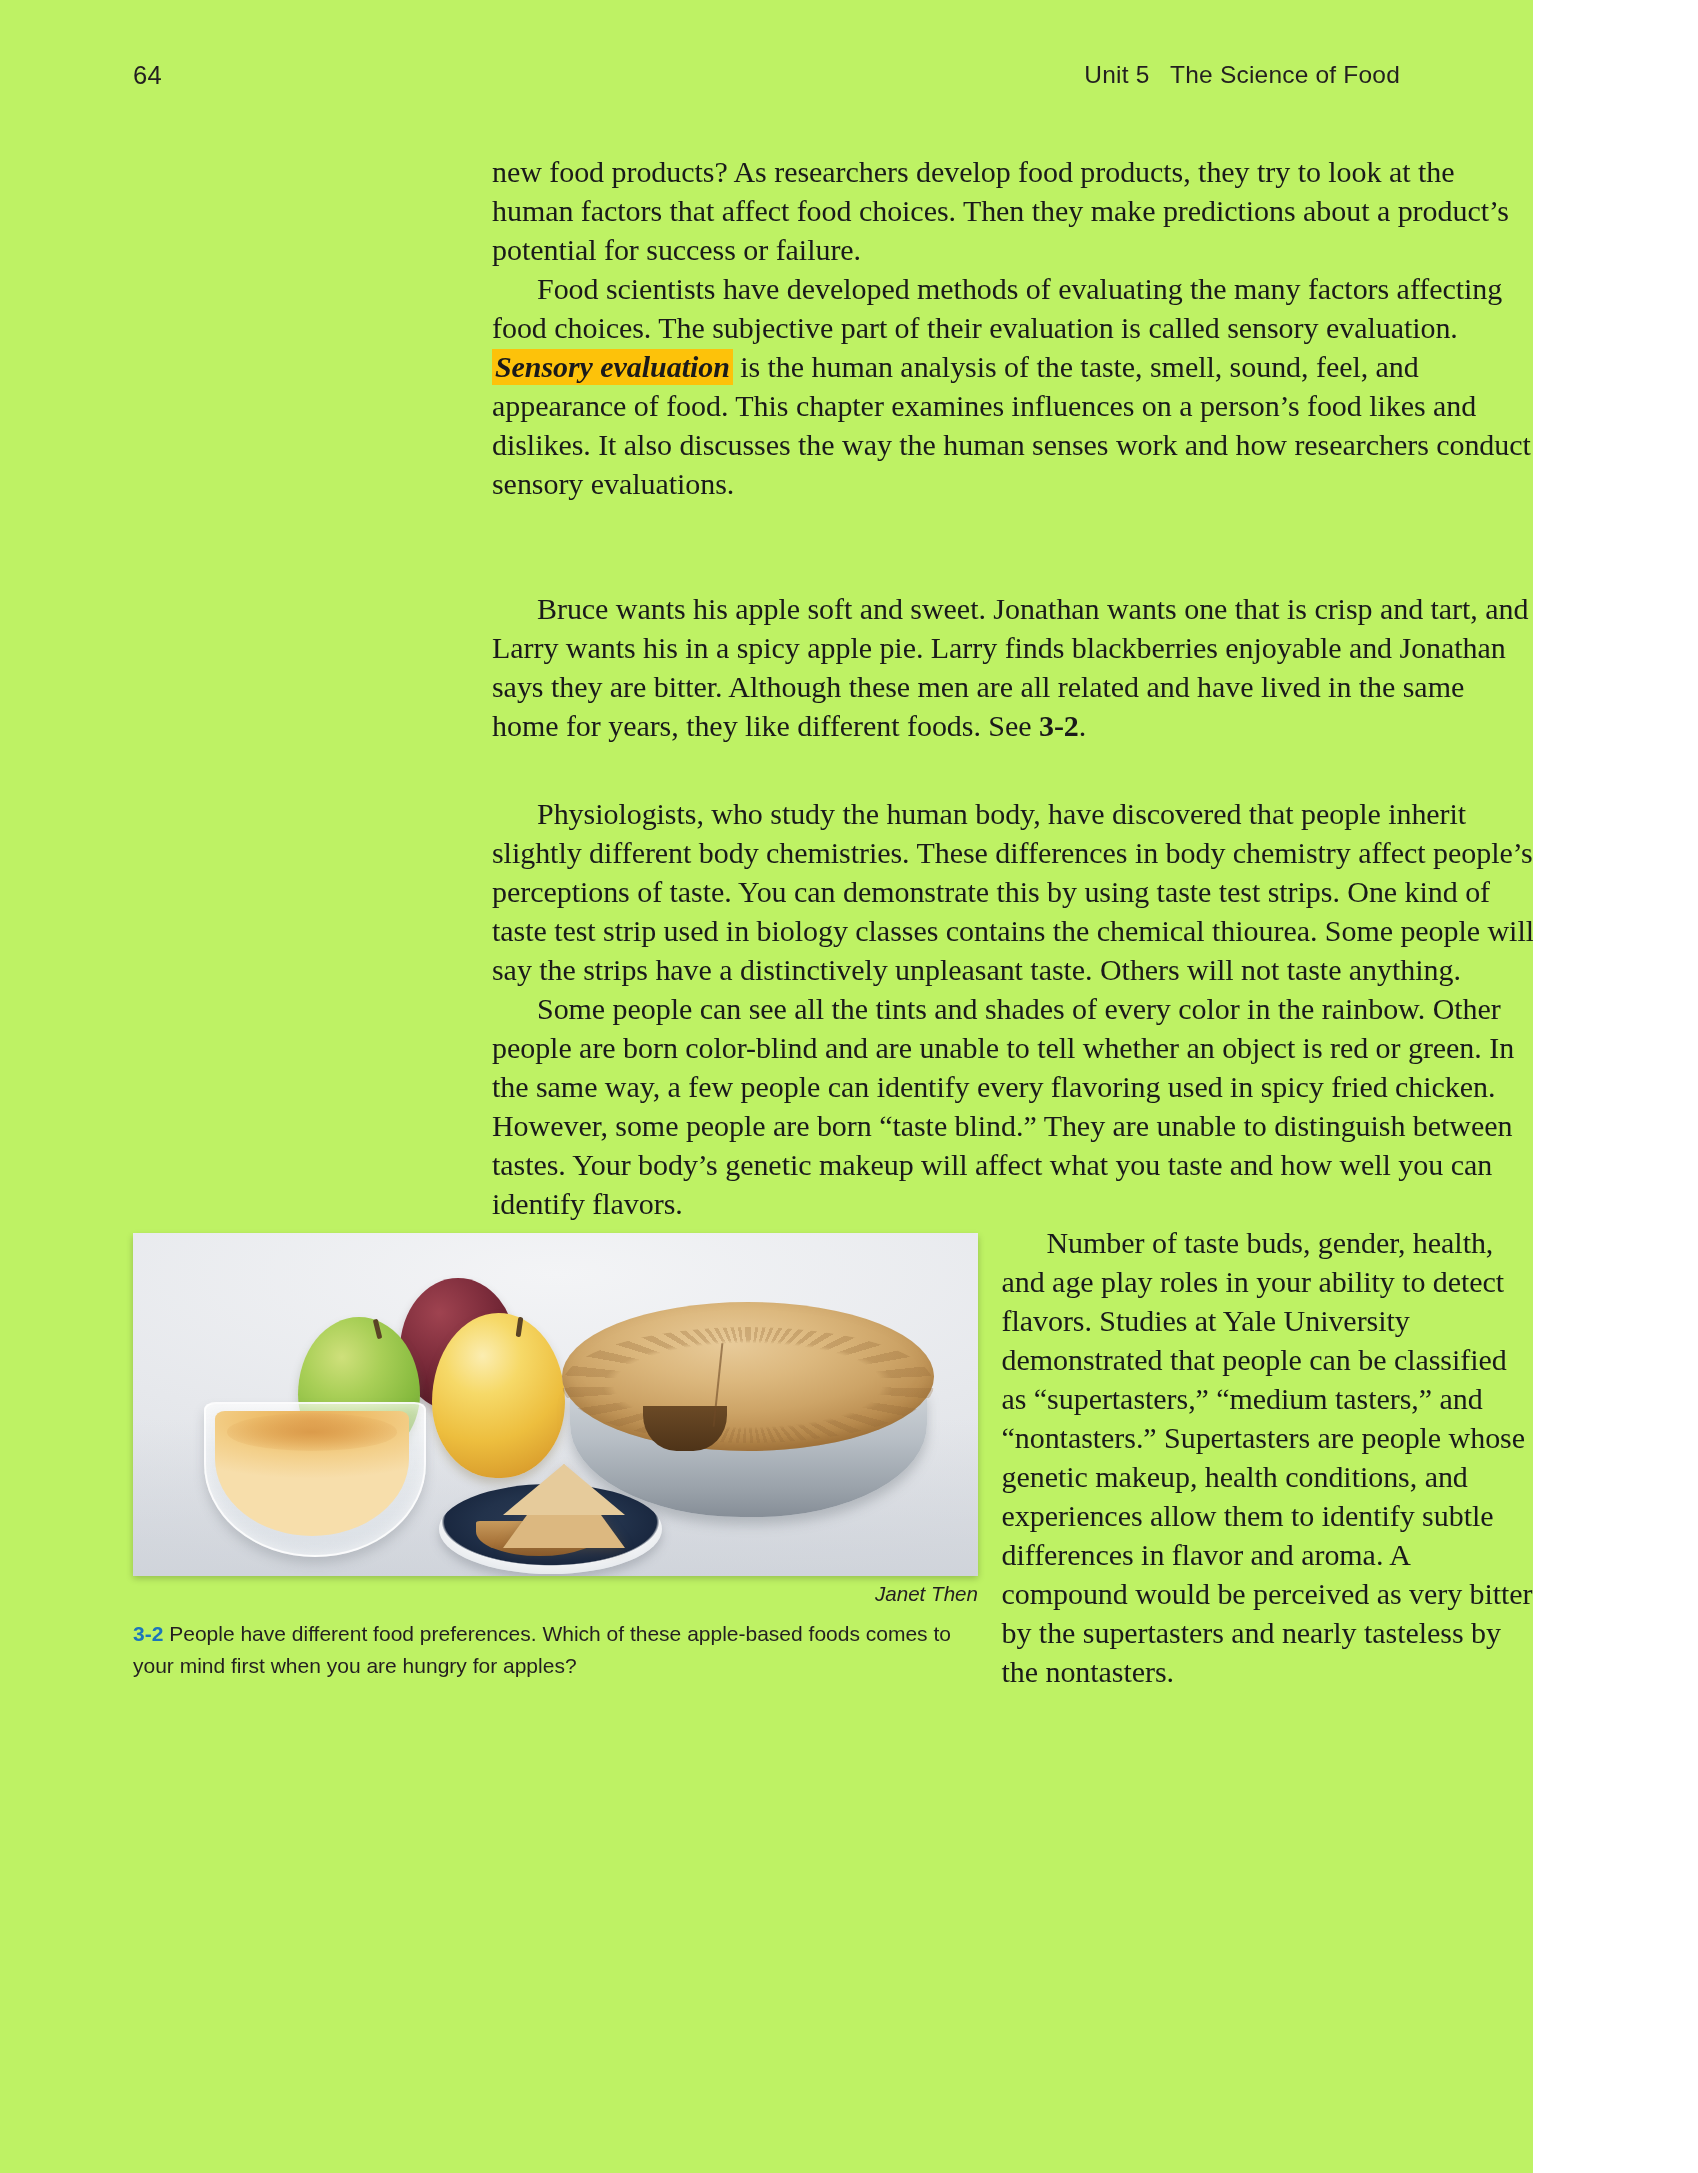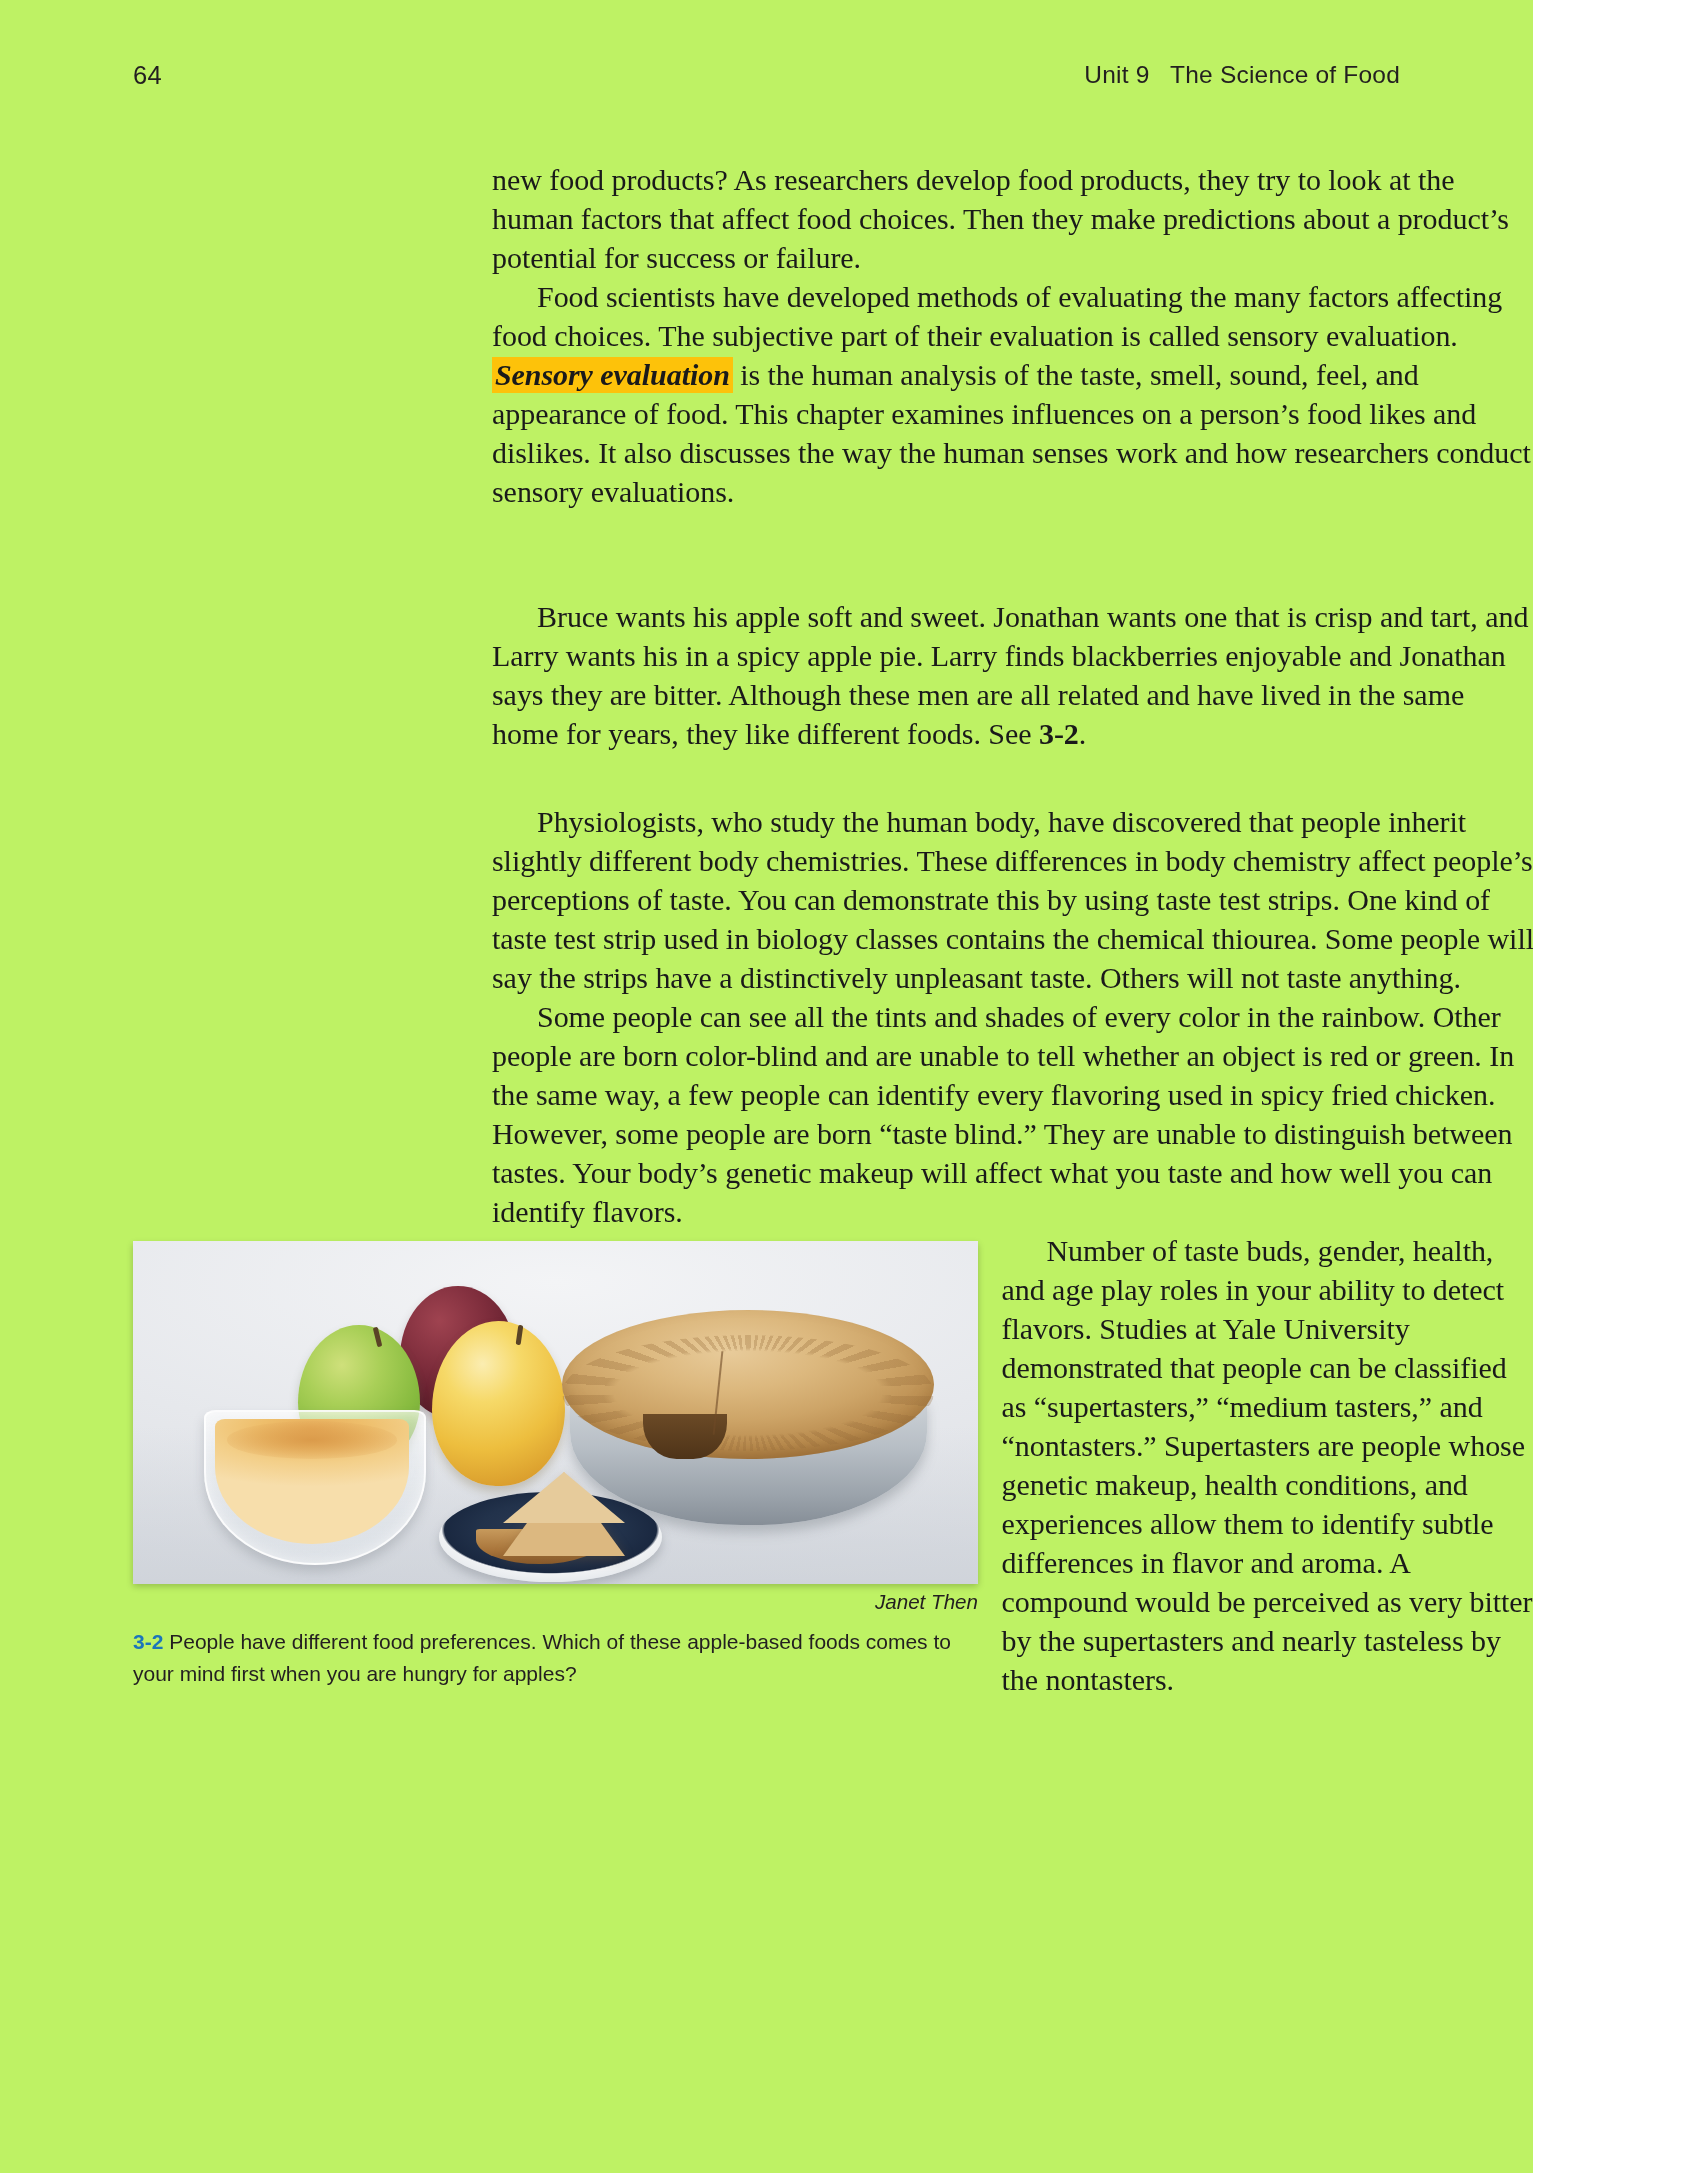--- a/index.html
+++ b/index.html
@@ -33,21 +33,20 @@
   }
   .running-head .folio { font-size: 25.5px; }
   .running-head .head-right { white-space: pre; }
 
   
   .text-column {
     position: absolute;
     top: 152px;
     left: 492px;
     width: 1043px;
-    margin-top: 8px;
   }
   .body-par {
     margin: 0;
     font-size: 30px;
     line-height: 39px;
     color: #1a1a1a;
     text-align: left;
     letter-spacing: -0.05px;
   }
   .body-par.indent { text-indent: 45px; }
@@ -266,21 +265,21 @@
     color: #1b75bb;
   }
 </style>
 </head>
 <body>
 
 <div class="page">
 
   <div class="running-head">
     <span class="folio">64</span>
-    <span class="head-right">Unit 9   The Science of Food</span>
+    <span class="head-right">Unit 5   The Science of Food</span>
   </div>
 
   <div class="text-column">
 
     <p class="body-par"><span>new food products? As researchers develop food products, they try to look at the human factors that affect food choices. Then they make predictions about a product’s potential for success or failure.</span></p>
 
     <p class="body-par indent"><span>Food scientists have developed methods of evaluating the many factors affecting food choices. The subjective part of their evaluation is called sensory evaluation. </span><span class="term-highlight">Sensory evaluation</span><span> is the human analysis of the taste, smell, sound, feel, and appearance of food. This chapter examines influences on a person’s food likes and dislikes. It also discusses the way the human senses work and how researchers conduct sensory evaluations.</span></p>
 
     <div class="sp-before-red"></div>
     <div class="sp-after-red"></div>

